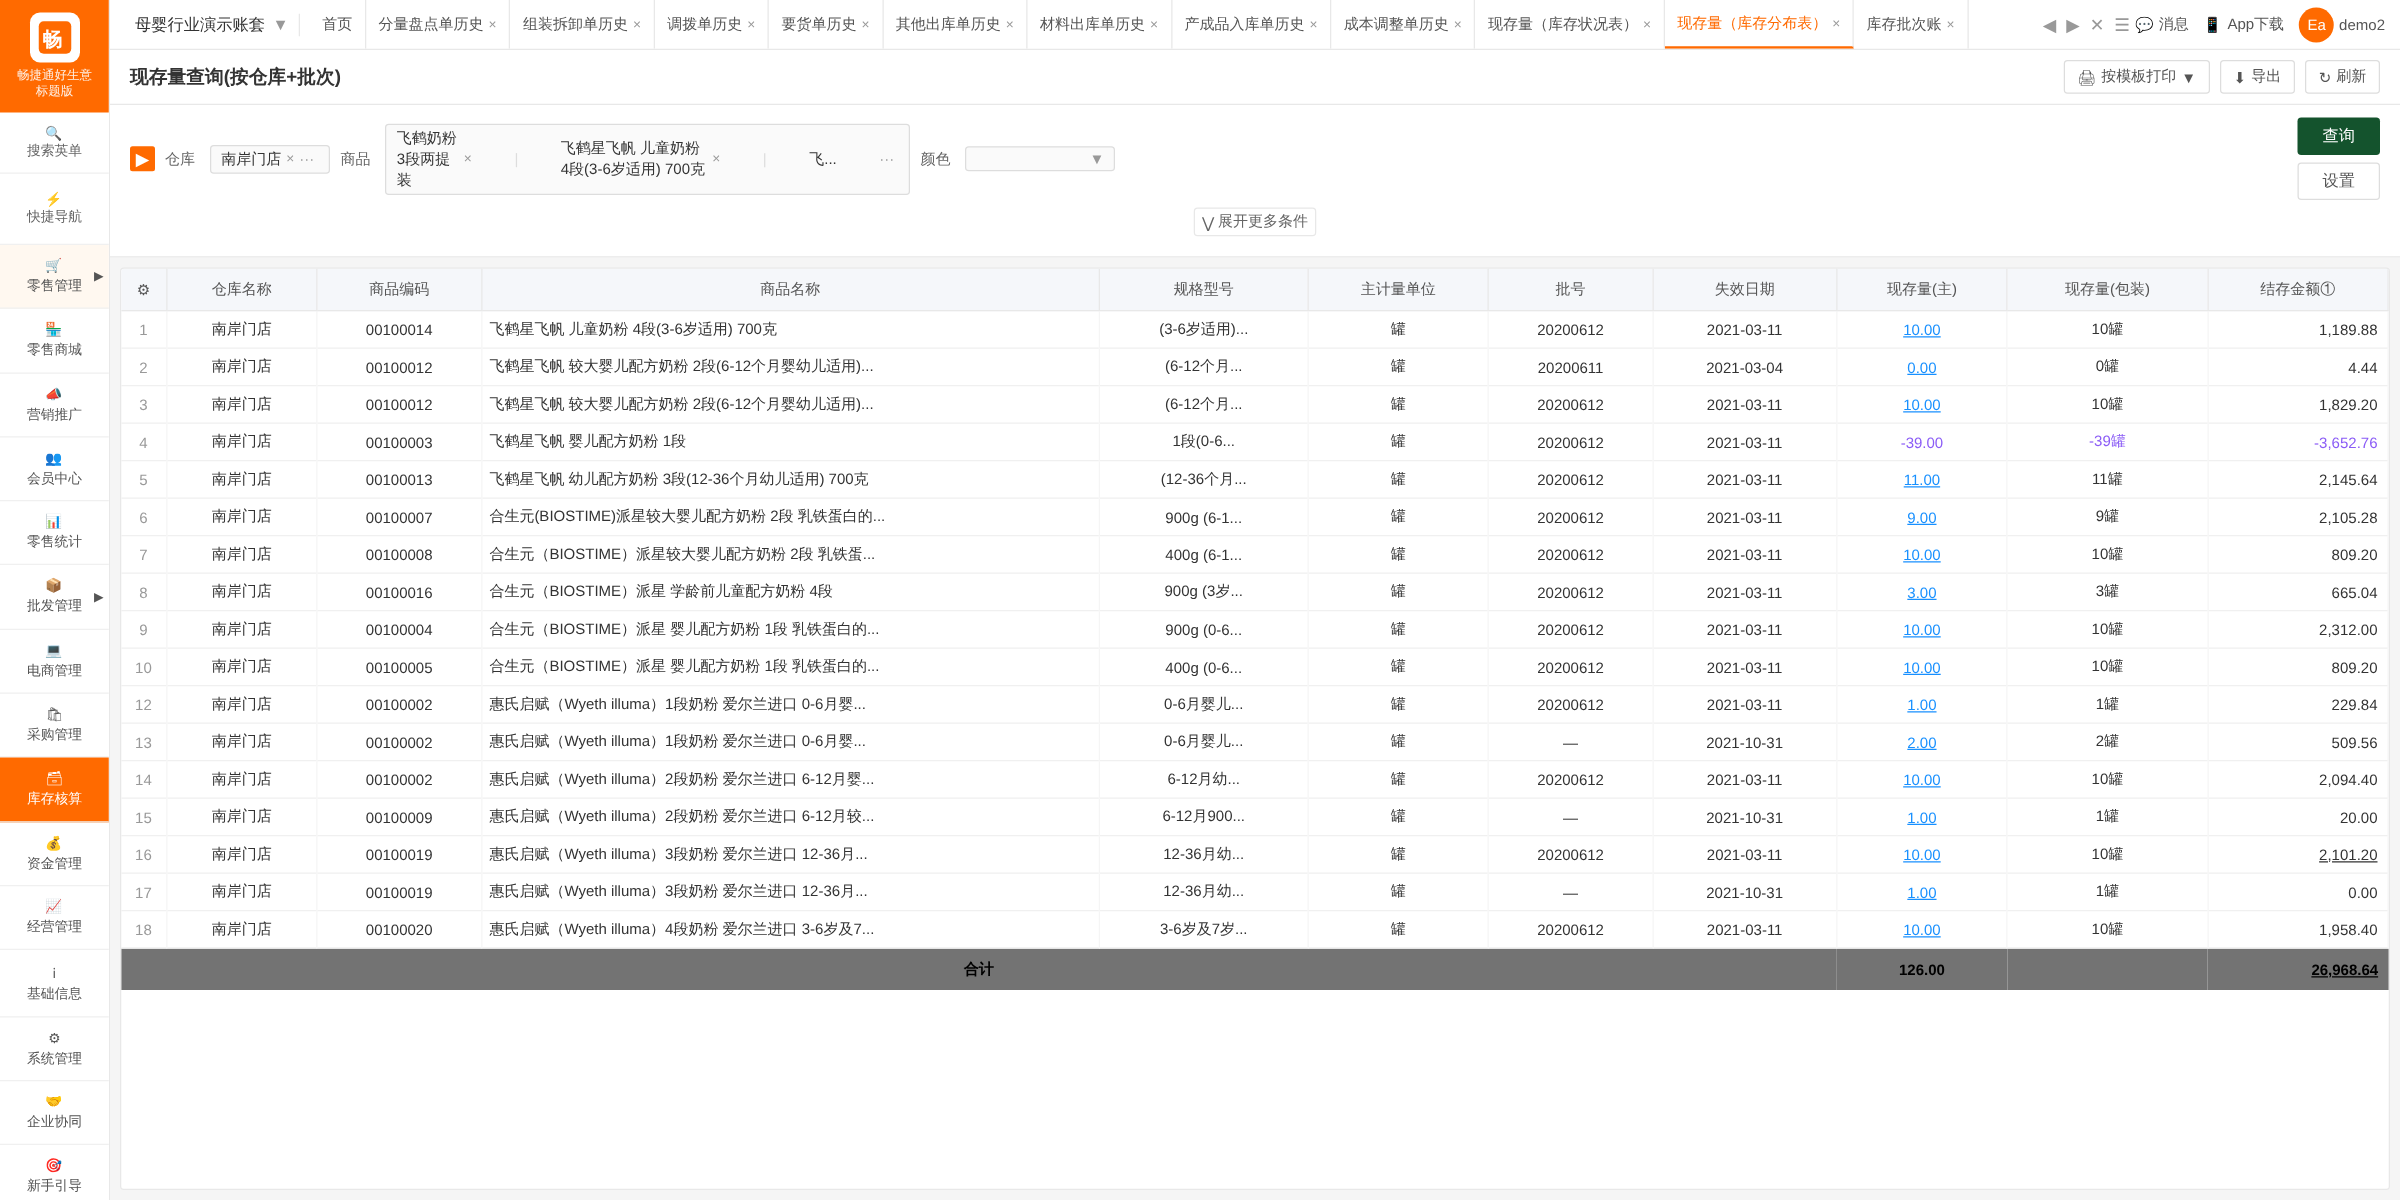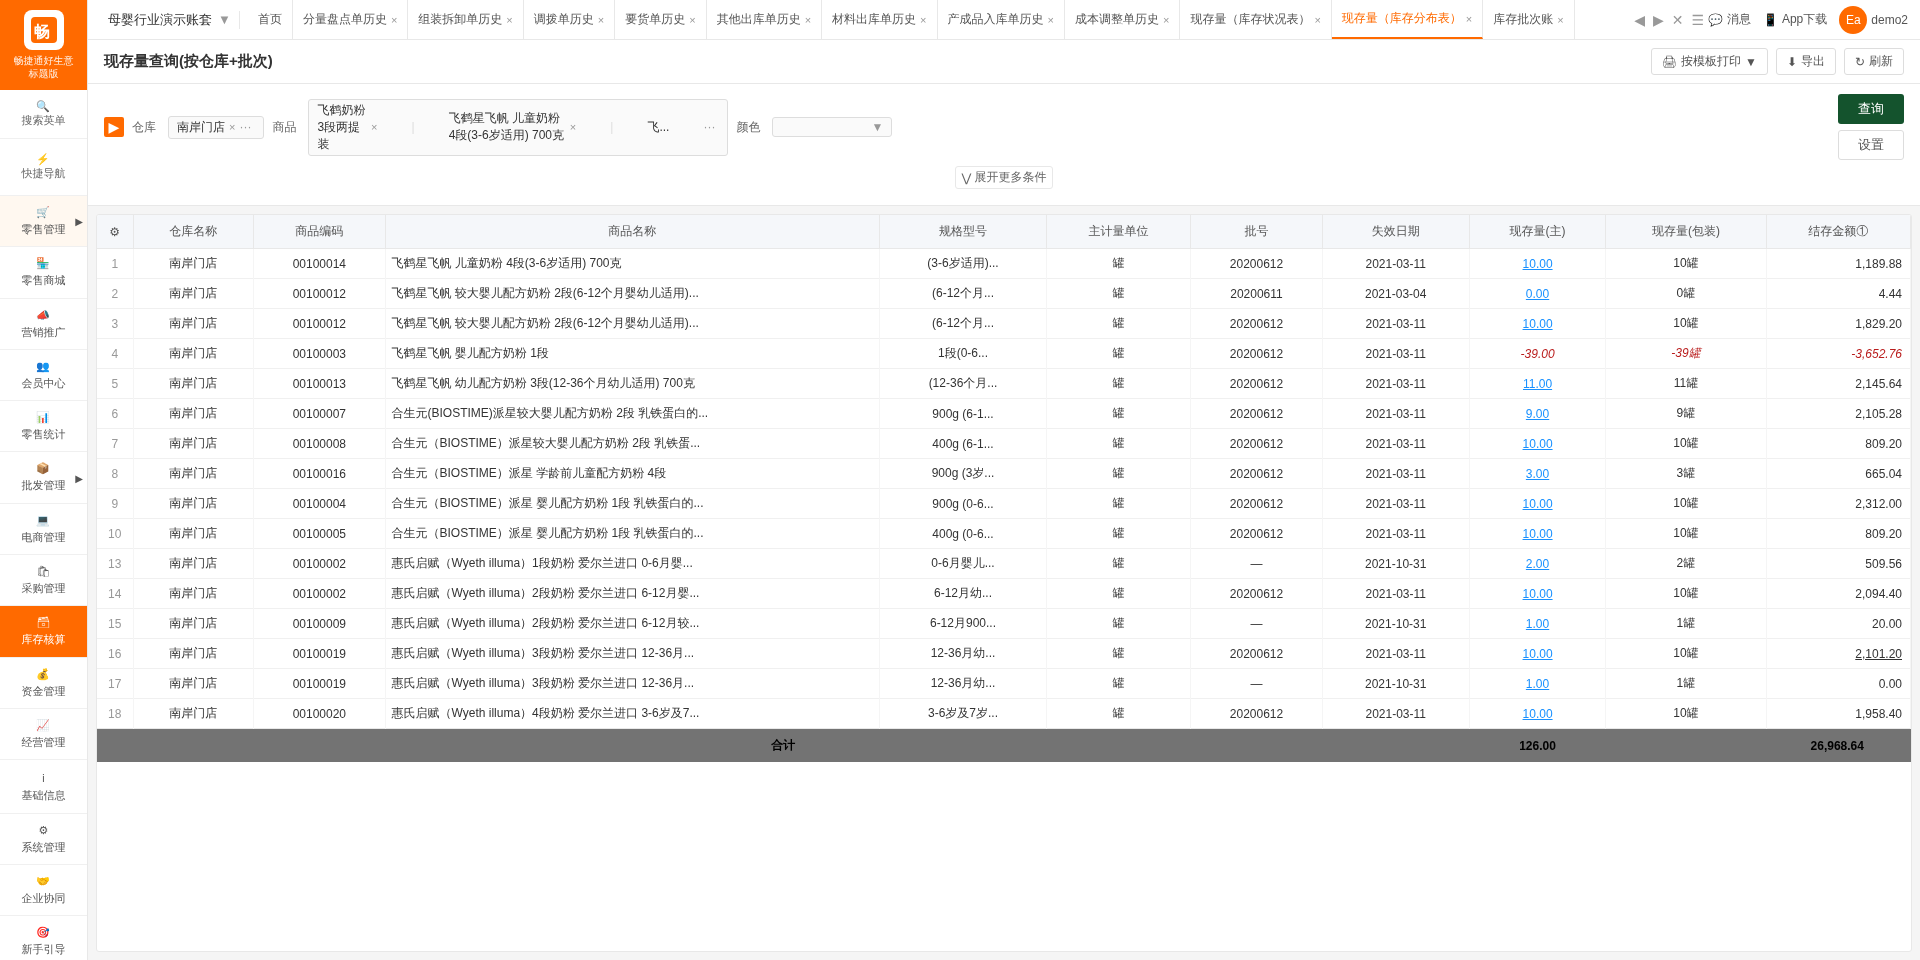--- a/index.html
+++ b/index.html
@@ -55,21 +55,21 @@
     .arrow-btn { width: 20px; height: 20px; background: #ff6a00; color: #fff; border: none; border-radius: 2px; cursor: pointer; font-size: 14px; display: flex; align-items: center; justify-content: center; }
 
     
     .table-area { flex: 1; overflow: auto; background: #fff; margin: 8px 8px; border: 1px solid #e8e8e8; border-radius: 3px; }
     table { width: 100%; border-collapse: collapse; font-size: 12px; }
     thead tr { background: #f5f7fa; }
     thead th { padding: 8px 6px; text-align: center; font-weight: normal; color: #555; border-bottom: 1px solid #e8e8e8; border-right: 1px solid #e8e8e8; white-space: nowrap; }
     tbody tr { border-bottom: 1px solid #f0f0f0; }
     tbody td { padding: 6px 6px; text-align: center; color: #333; border-right: 1px solid #f5f5f5; white-space: nowrap; }
     tbody td.left { text-align: left; }
-    .text-red { color: #b91c1c; font-style: italic; }
+    .text-red { color: #8b5cf6; }
     .text-link { color: #1890ff; text-decoration: underline; cursor: pointer; }
     .footer-row { background: #737373; font-weight: bold; }
     .footer-row td { padding: 8px 6px; border-top: 1px solid #e8e8e8; }
 
     
     .btn-query { background: #14532d; color: #fff; border: none; border-radius: 3px; padding: 6px 20px; font-size: 13px; cursor: pointer; }
     .btn-setting { background: #fff; color: #555; border: 1px solid #ddd; border-radius: 3px; padding: 5px 14px; font-size: 13px; cursor: pointer; }
 
     .filter-right { margin-left: auto; display: flex; align-items: flex-start; }
     .color-tag-group { display: flex; align-items: center; border: 1px solid #ddd; border-radius: 3px; padding: 2px 8px; min-width: 120px; background: #fafafa; }
@@ -428,20 +428,33 @@
     <td class="left" style="max-width:250px;overflow:hidden;text-overflow:ellipsis;white-space:nowrap;" title="合生元（BIOSTIME）派星 婴儿配方奶粉 1段 乳铁蛋白的...">合生元（BIOSTIME）派星 婴儿配方奶粉 1段 乳铁蛋白的...</td>
     <td>400g (0-6...</td>
     <td>罐</td>
     <td>20200612</td>
     <td>2021-03-11</td>
     <td class="text-link" style="text-align:center;cursor:pointer;">10.00</td>
     <td class="" style="text-align:center;">10罐</td>
     <td class="" style="text-align:right;padding-right:8px;">809.20</td>
   </tr>
           <tr>
+    <td style="text-align:center;color:#999;">12</td>
+    <td>南岸门店</td>
+    <td>00100002</td>
+    <td class="left" style="max-width:250px;overflow:hidden;text-overflow:ellipsis;white-space:nowrap;" title="惠氏启赋（Wyeth illuma）1段奶粉 爱尔兰进口 0-6月婴...">惠氏启赋（Wyeth illuma）1段奶粉 爱尔兰进口 0-6月婴...</td>
+    <td>0-6月婴儿...</td>
+    <td>罐</td>
+    <td>20200612</td>
+    <td>2021-03-11</td>
+    <td class="text-link" style="text-align:center;cursor:pointer;">1.00</td>
+    <td class="" style="text-align:center;">1罐</td>
+    <td class="" style="text-align:right;padding-right:8px;">229.84</td>
+  </tr>
+          <tr>
     <td style="text-align:center;color:#999;">13</td>
     <td>南岸门店</td>
     <td>00100002</td>
     <td class="left" style="max-width:250px;overflow:hidden;text-overflow:ellipsis;white-space:nowrap;" title="惠氏启赋（Wyeth illuma）1段奶粉 爱尔兰进口 0-6月婴...">惠氏启赋（Wyeth illuma）1段奶粉 爱尔兰进口 0-6月婴...</td>
     <td>0-6月婴儿...</td>
     <td>罐</td>
     <td>—</td>
     <td>2021-10-31</td>
     <td class="text-link" style="text-align:center;cursor:pointer;">2.00</td>
     <td class="" style="text-align:center;">2罐</td>
@@ -511,18 +524,18 @@
     <td class="text-link" style="text-align:center;cursor:pointer;">10.00</td>
     <td class="" style="text-align:center;">10罐</td>
     <td class="" style="text-align:right;padding-right:8px;">1,958.40</td>
   </tr>
         </tbody>
       <tfoot>
         <tr class="footer-row">
           <td colspan="8" style="text-align:center;font-weight:bold;">合计</td>
           <td style="text-align:center;font-weight:bold;">126.00</td>
           <td></td>
-          <td style="text-align:center;font-weight:bold;padding-right:8px;">26,968.64</td>
+          <td style="text-align:right;font-weight:bold;padding-right:8px;text-decoration:underline;">26,968.64</td>
         </tr>
       </tfoot>
     </table>
   </div>
 </div>
 
 </body></html>

